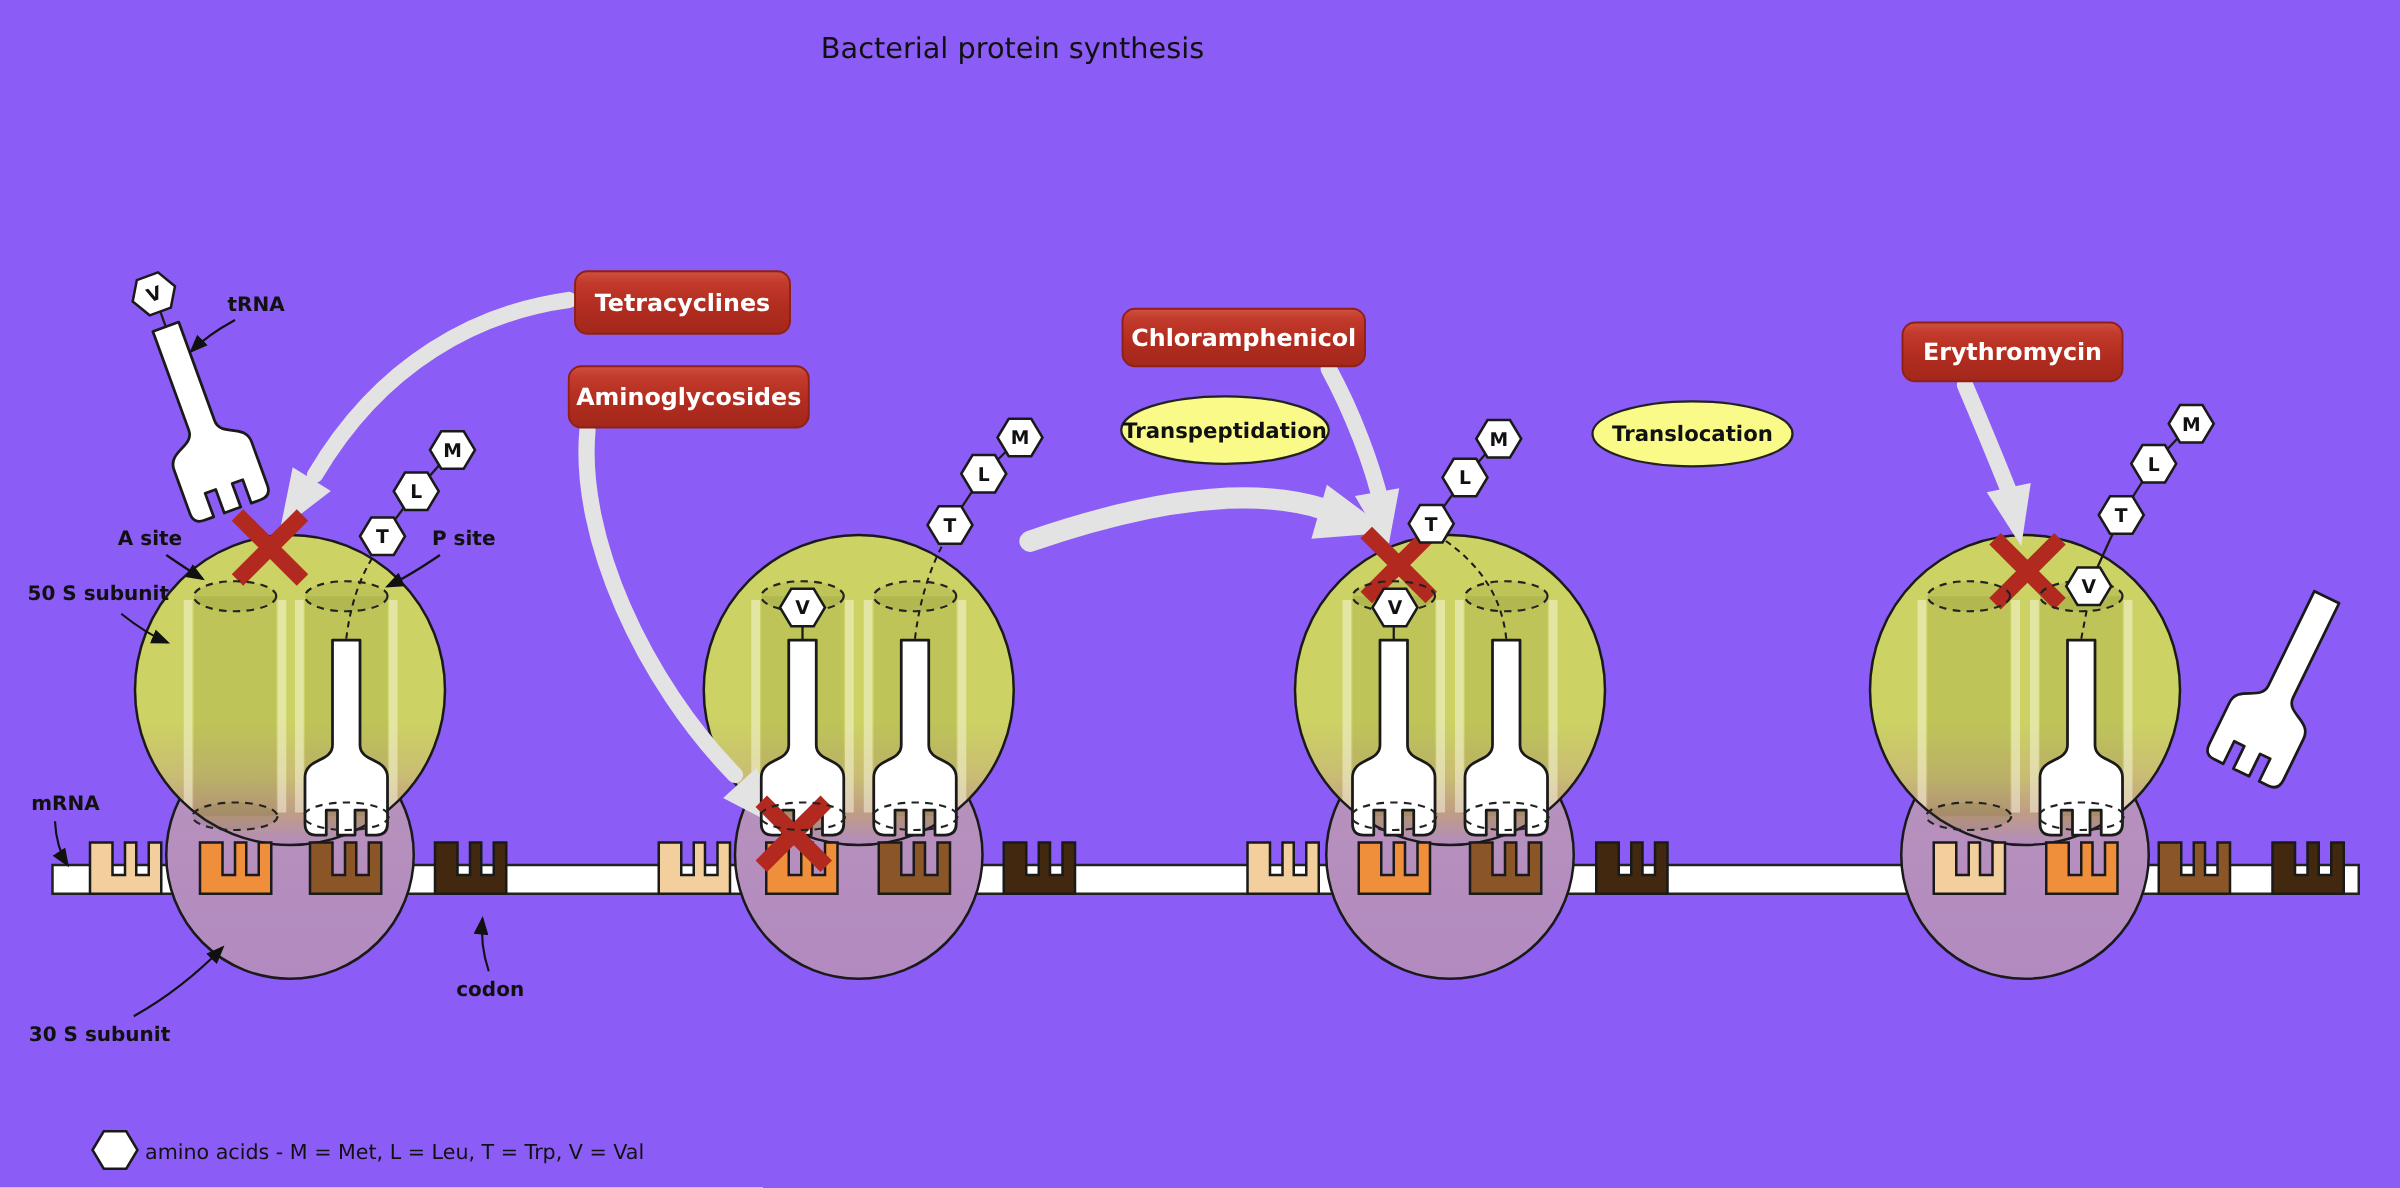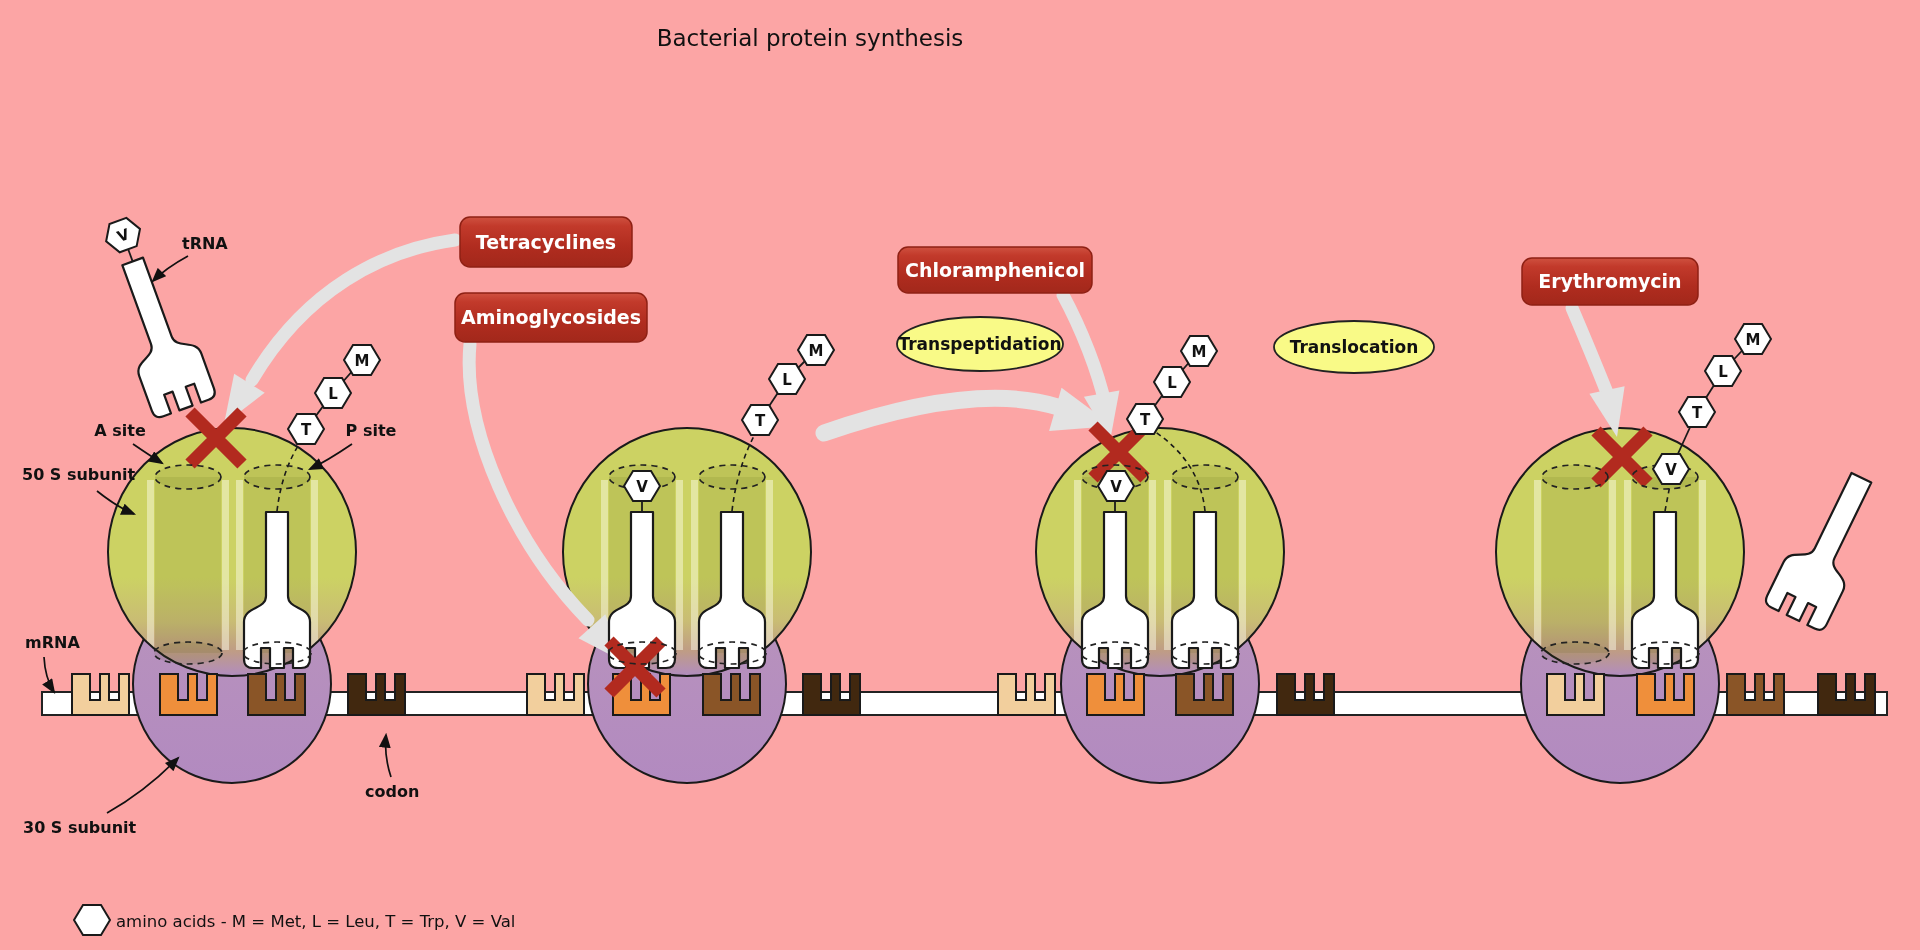--- a/index.html
+++ b/index.html
@@ -1,16 +1,16 @@
 <!DOCTYPE html>
 <html><head>
 <meta charset="utf-8">
 <style>
   html,body{margin:0;padding:0;background:#ffffff;}
-  .stage{width:1920px;height:950px;position:relative;background:#fca5a5;overflow:hidden;}
+  .stage{width:1920px;height:950px;position:relative;background:#8b5cf6;overflow:hidden;}
   svg{display:block;}
   text{font-family:"DejaVu Sans","Liberation Sans",sans-serif;fill:#111;}
   .title{font-size:23px;font-weight:500;}
   .lbl{font-size:16px;font-weight:600;}
   .legend{font-size:16.5px;font-weight:500;}
   .badge-t{font-size:19px;font-weight:600;fill:#ffffff;}
   .oval-t{font-size:17px;font-weight:600;}
   .hex-t{font-size:15px;font-weight:700;}
   .ann{stroke:#111;stroke-width:1.7;fill:none;}
   .dashl{stroke:#1a1a1a;stroke-width:1.6;fill:none;stroke-dasharray:5 4;}

